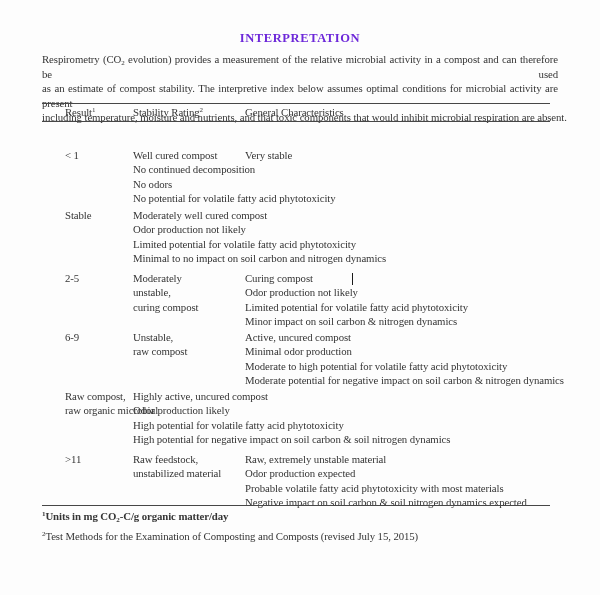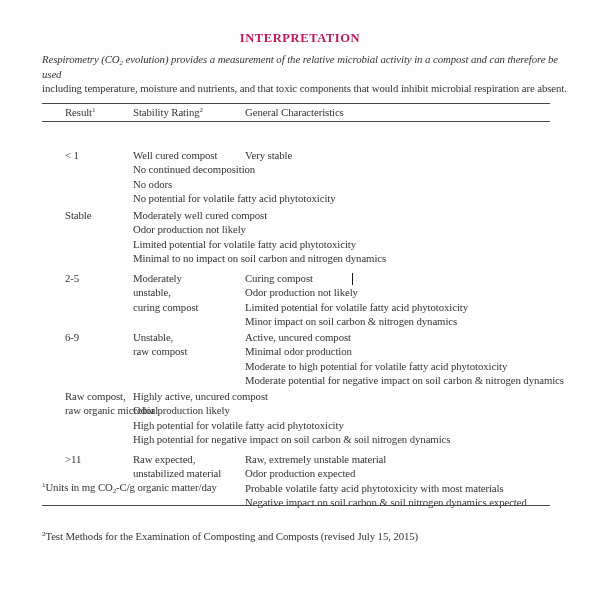--- a/index.html
+++ b/index.html
@@ -15,33 +15,33 @@
   .title {
     position: absolute;
     top: 31px;
     left: 0;
     width: 600px;
     margin: 0;
     text-align: center;
     font-size: 12.5px;
     font-weight: bold;
     letter-spacing: 0.6px;
-    color: #be185d;
+    color: #6d28d9;
   }
   .intro {
     position: absolute;
     left: 42px;
     top: 52px;
     width: 516px;
     font-size: 10.8px;
     letter-spacing: -0.1px;
     line-height: 14.6px;
   }
   .intro-line { white-space: nowrap; }
-  .intro-line.just { white-space: normal; text-align: justify; text-align-last: justify; font-style: italic; }
+  .intro-line.just { white-space: normal; text-align: justify; text-align-last: justify; }
   .rule {
     position: absolute;
     left: 42px;
     width: 508px;
     height: 0;
     border-top: 1.6px solid #474747;
   }
   .rule-top { top: 103px; }
   .rule-header { top: 121px; }
   .rule-bottom { top: 505px; }
@@ -81,32 +81,33 @@
     height: 12px;
     background: #1a1a1a;
   }
   .footnote {
     position: absolute;
     left: 42px;
     font-size: 10.8px;
     letter-spacing: -0.1px;
     white-space: pre;
   }
-  .fn1 { top: 481px; }
+  .fn1 { top: 510px; font-weight: bold; }
   .fn2 { top: 530px; text-align: right; }
 </style>
 </head>
 <body>
 
 <div class="page">
 
   <h1 class="title">INTERPRETATION</h1>
 
   <div class="intro">
     <div class="intro-line just"><span>Respirometry (CO</span><sub>2</sub><span> evolution) provides a measurement of the relative microbial activity in a compost and can therefore be used</span></div>
+    <div class="intro-line just">as an estimate of compost stability.  The interpretive index below assumes optimal conditions for microbial activity are present</div>
     <div class="intro-line">including temperature, moisture and nutrients, and that toxic components that would inhibit microbial respiration are absent.</div>
   </div>
 
   <div class="rule rule-top"></div>
 
   <div class="thead">
     <div class="cell"><span>Result</span><sup>1</sup></div>
     <div class="cell"><span>Stability Rating</span><sup>2</sup></div>
     <div class="cell"><span>General Characteristics</span></div>
   </div>
@@ -155,21 +156,21 @@
     <div class="cell">Raw compost,
 raw organic microbial</div>
     <div class="cell">Highly active, uncured compost
 Odor production likely
 High potential for volatile fatty acid phytotoxicity
 High potential for negative impact on soil carbon &amp; soil nitrogen dynamics</div>
   </div>
 
   <div class="trow" style="top:452px">
     <div class="cell">&gt;11</div>
-    <div class="cell">Raw expected,
+    <div class="cell">Raw feedstock,
 unstabilized material</div>
     <div class="cell">Raw, extremely unstable material
 Odor production expected
 Probable volatile fatty acid phytotoxicity with most materials
 Negative impact on soil carbon &amp; soil nitrogen dynamics expected</div>
   </div>
 
   <div class="caret"></div>
 
   <div class="rule rule-bottom"></div>

